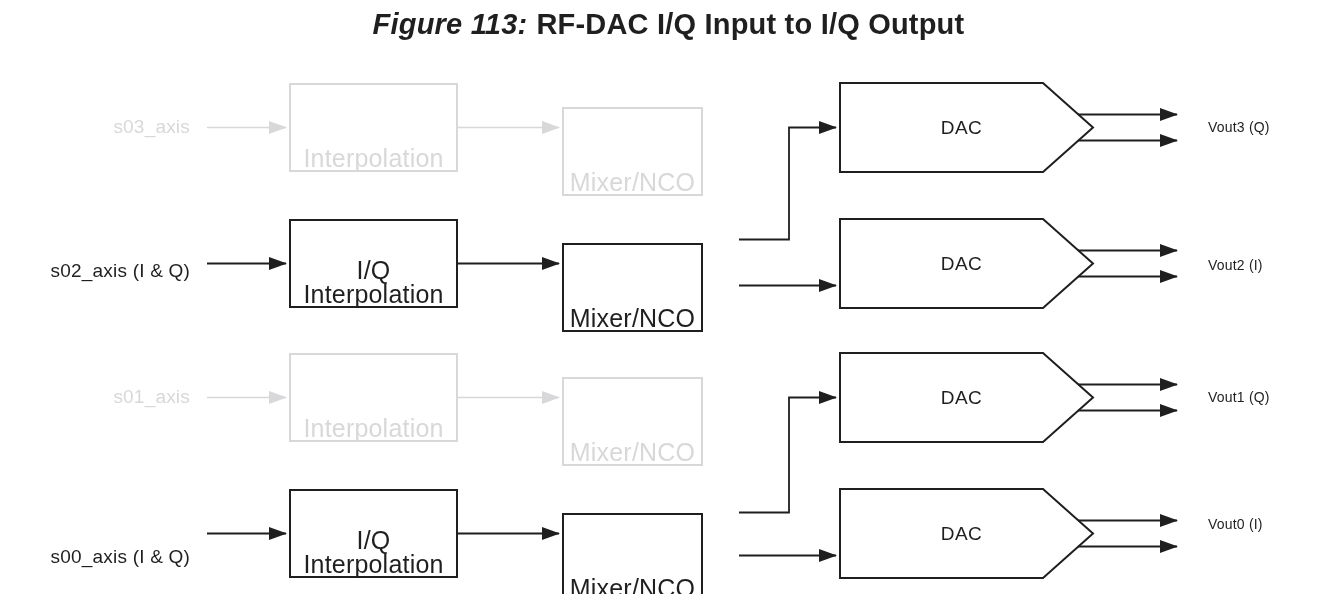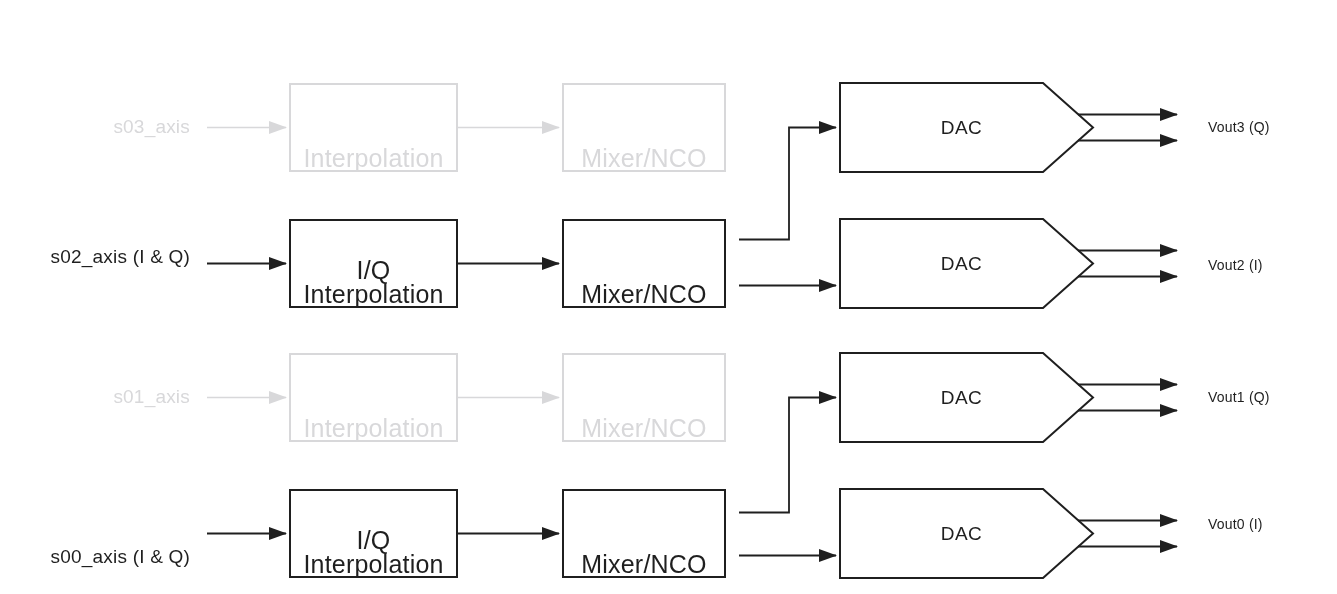--- a/index.html
+++ b/index.html
@@ -38,34 +38,37 @@
     text-align:left;font-size:14px;letter-spacing:0.2px;white-space:nowrap;
   }
   .block{
     position:absolute;height:89px;border:2px solid var(--c-active);
     background:var(--c-background);
     display:flex;align-items:flex-end;justify-content:center;
     font-size:25px;letter-spacing:0.2px;text-align:center;
   }
   .block span{white-space:pre-line;line-height:24px;}
   .block.interp{left:289px;width:169px;}
-  .block.mixer{left:562px;width:164px;}
+  .block.mixer{left:562px;width:141px;margin-top:24px;}
   .dac-label{
     position:absolute;left:840px;width:203px;height:89px;
     display:flex;align-items:center;justify-content:center;
     font-size:19px;letter-spacing:0.4px;padding-left:40px;
   }
   .lane.inactive .input-label,
   .lane.inactive .block{color:var(--c-inactive);border-color:var(--c-inactive);}
 </style>
 </head>
 <body>
 
 <div class="canvas">
 
+  <div class="fig-title">
+    <span class="prefix">Figure 113:</span><span>RF-DAC I/Q Input to I/Q Output</span>
+  </div>
 
   <svg class="wires" viewBox="0 0 1337 594" xmlns="http://www.w3.org/2000/svg">
     <defs>
       <marker id="ahA" viewBox="0 0 18 13" refX="17" refY="6.5" markerWidth="18" markerHeight="13" orient="auto" markerUnits="userSpaceOnUse">
         <path class="ah-a" d="M0,0 L18,6.5 L0,13 Z"></path>
       </marker>
       <marker id="ahI" viewBox="0 0 18 13" refX="17" refY="6.5" markerWidth="18" markerHeight="13" orient="auto" markerUnits="userSpaceOnUse">
         <path class="ah-i" d="M0,0 L18,6.5 L0,13 Z"></path>
       </marker>
     </defs>
@@ -107,21 +110,21 @@
         <span>Interpolation</span>
       </div>
     <div class="block mixer" style="top:83px">
         <span>Mixer/NCO</span>
       </div>
     <div class="dac-label" style="top:83px">DAC</div>
     <div class="output-label" style="top:114px">Vout3 (Q)</div>
   </div>
 
   <div class="lane active">
-    <div class="input-label" style="top:244px">s02_axis (I &amp; Q)</div>
+    <div class="input-label" style="top:258px">s02_axis (I &amp; Q)</div>
     <div class="block interp" style="top:219px">
         <span>I/Q
 Interpolation</span>
       </div>
     <div class="block mixer" style="top:219px">
         <span>Mixer/NCO</span>
       </div>
     <div class="dac-label" style="top:219px">DAC</div>
     <div class="output-label" style="top:252px">Vout2 (I)</div>
   </div>

